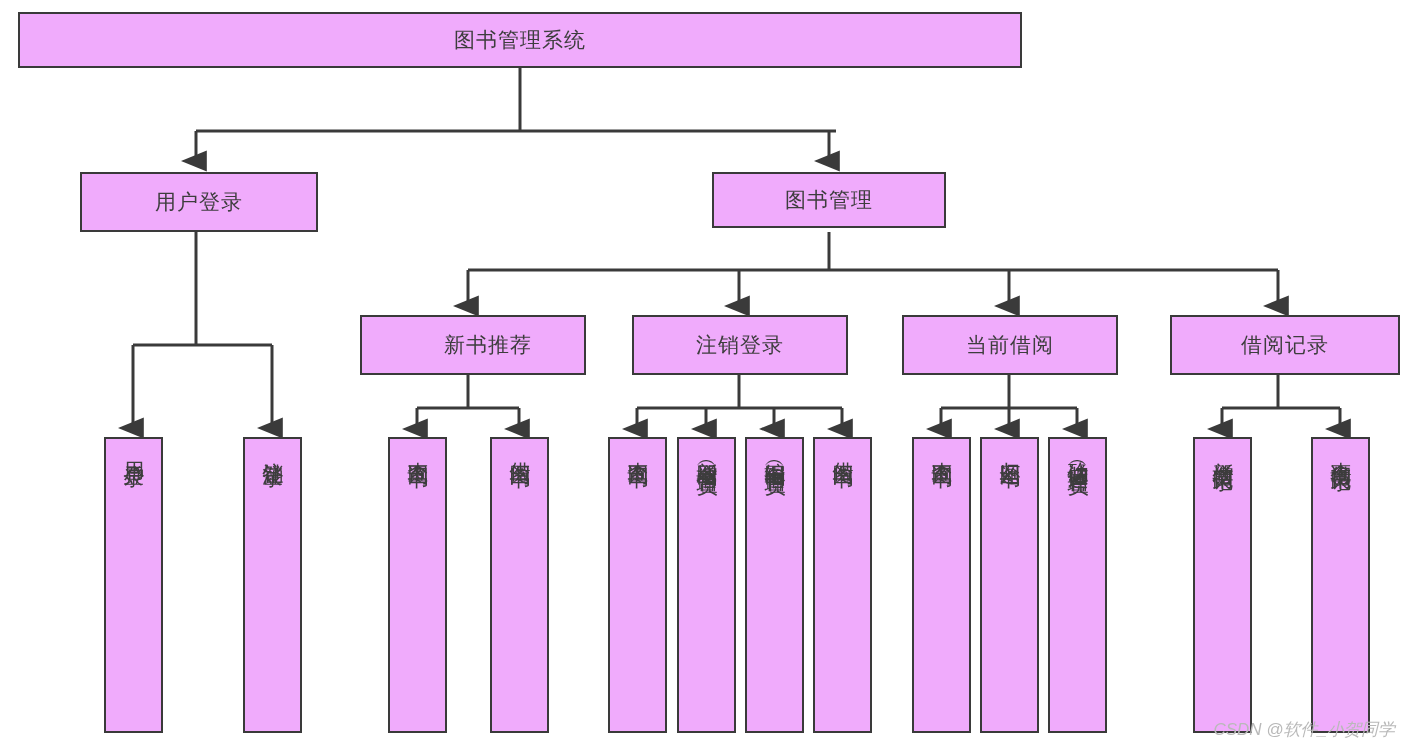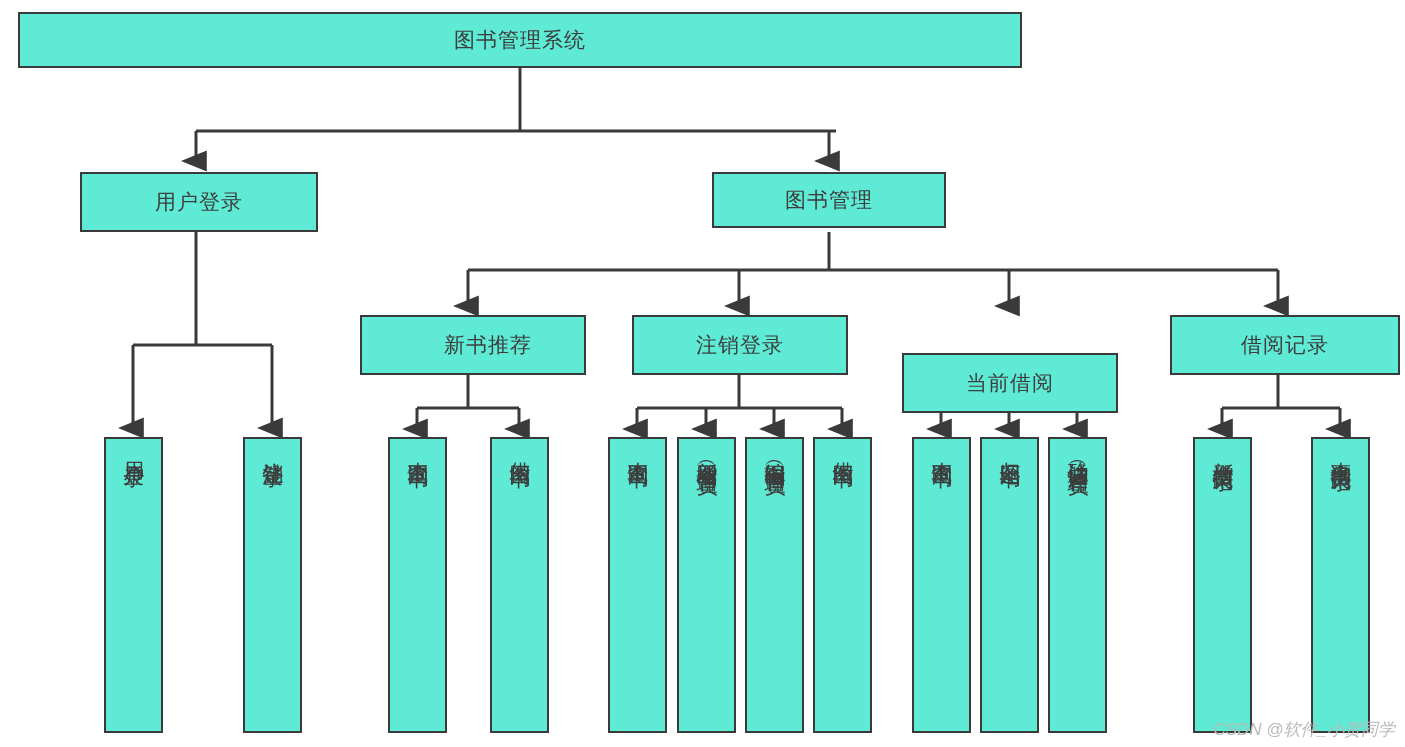--- a/index.html
+++ b/index.html
@@ -22,21 +22,21 @@
     left: 0;
     top: 0;
     width: 1405px;
     height: 747px;
     pointer-events: none;
   }
   .node {
     position: absolute;
     box-sizing: border-box;
     border: 2px solid #3a3a3a;
-    background: #5eead4;
+    background: #f0abfc;
     display: flex;
     align-items: center;
     justify-content: center;
     color: #3d3d3d;
     z-index: 2;
   }
   .node.h {
     font-size: 21px;
     letter-spacing: 1px;
   }
@@ -129,21 +129,21 @@
   <div class="node h" style="left:712px; top:172px; width:234px; height:56px;">
     <span>图书管理</span>
   </div>
 
   <div class="node h" style="left:360px; top:315px; width:226px; height:60px;padding-left:30px;">
     <span>新书推荐</span>
   </div>
   <div class="node h" style="left:632px; top:315px; width:216px; height:60px;">
     <span>注销登录</span>
   </div>
-  <div class="node h" style="left:902px; top:315px; width:216px; height:60px;margin-top:38px;">
+  <div class="node h" style="left:902px; top:315px; width:216px; height:60px;">
     <span>当前借阅</span>
   </div>
   <div class="node h" style="left:1170px; top:315px; width:230px; height:60px;">
     <span>借阅记录</span>
   </div>
 
   <div class="node v" style="left:104px; top:437px; width:59px; height:296px;">
     <span class="vlabel">用户登录</span>
   </div>
   <div class="node v" style="left:243px; top:437px; width:59px; height:296px;">

